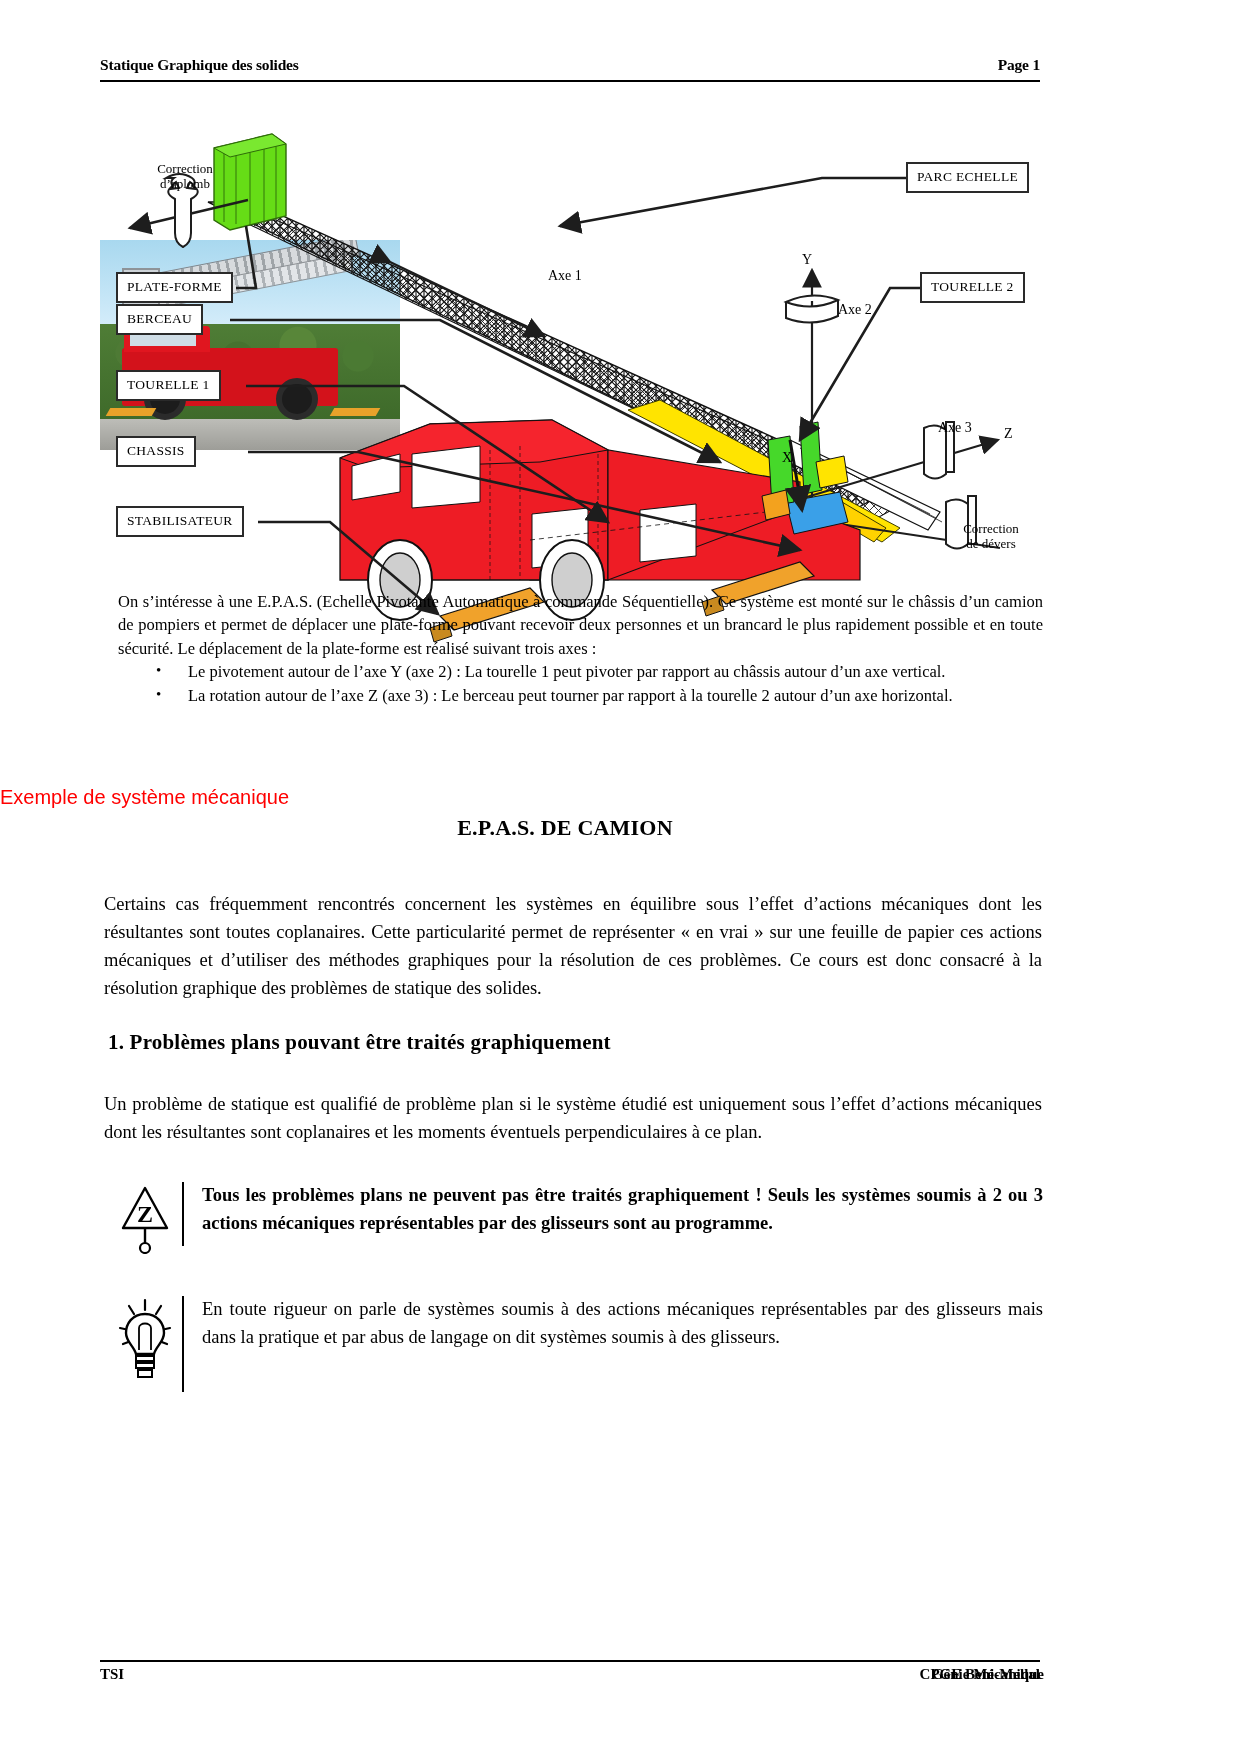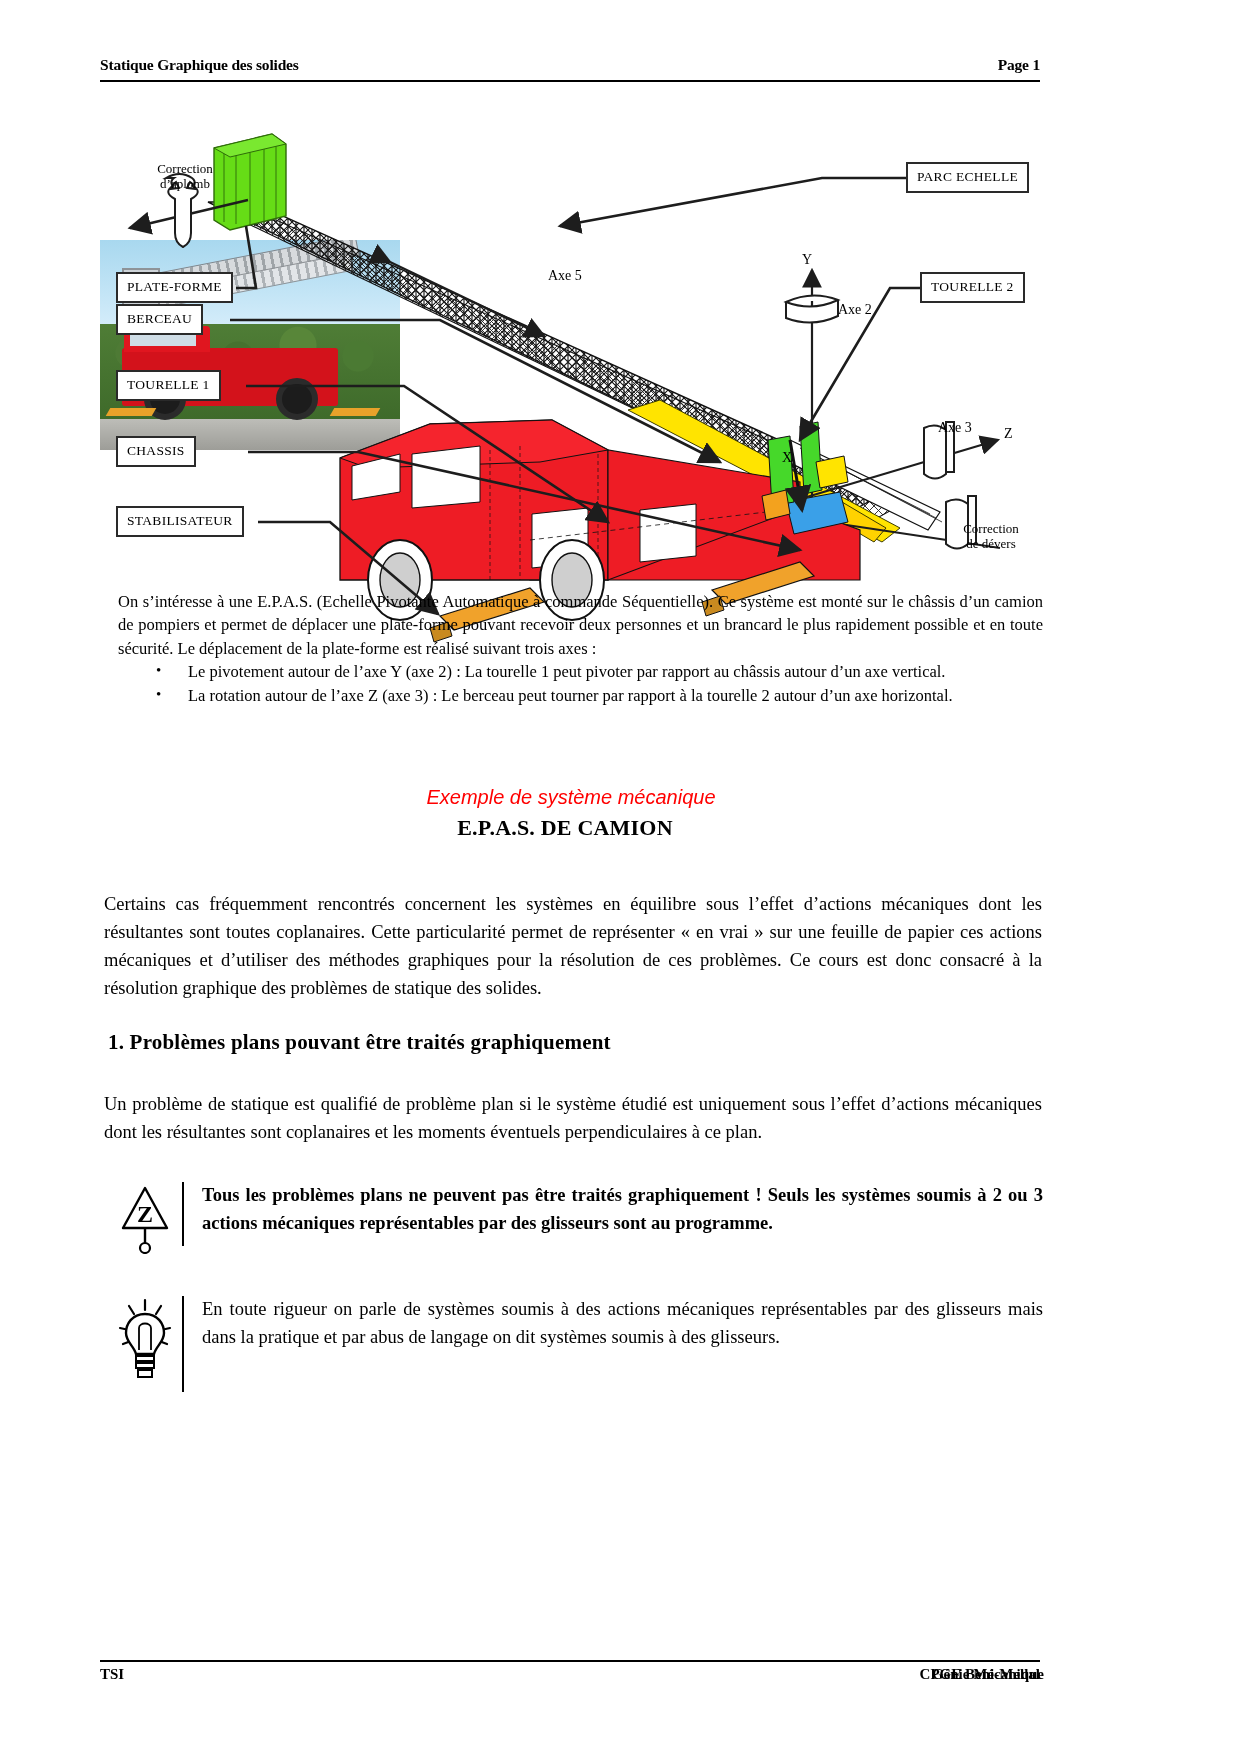--- a/index.html
+++ b/index.html
@@ -180,26 +180,24 @@
   }
   ul.axes li::before {
     content: "\2022";
     position: absolute;
     left: -32px;
     top: 0;
     font-size: 15px;
   }
   .title-red {
     position: absolute;
-    left: 6px; top: 786px; width: 1130px;
-    text-align: center;
+    left: 0; top: 786px; width: 1130px;
     color: #ff0000;
     font-family: "Liberation Sans", sans-serif;
     font-size: 20px;
-    font-style: italic;
   }
   .title-black {
     position: absolute;
     left: 0; top: 815px; width: 1130px;
     text-align: center;
     color: #000;
     font-weight: bold;
     font-size: 22px;
     letter-spacing: 0.2px;
   }
@@ -440,21 +438,21 @@
 
     <div class="freetext" style="left:30px; top:52px; width:110px;">
       <div>Correction</div>
       <div>d’aplomb</div>
     </div>
     <div class="freetext" style="left:836px; top:412px; width:110px;">
       <div>Correction</div>
       <div>de dévers</div>
     </div>
 
-    <div class="axislbl" style="left:448px; top:158px;">Axe 5</div>
+    <div class="axislbl" style="left:448px; top:158px;">Axe 1</div>
     <div class="axislbl" style="left:738px; top:192px;">Axe 2</div>
     <div class="axislbl" style="left:838px; top:310px;">Axe 3</div>
     <div class="axislbl" style="left:682px; top:340px;">X</div>
     <div class="axislbl" style="left:702px; top:142px;">Y</div>
     <div class="axislbl" style="left:904px; top:316px;">Z</div>
   </div>
 
   <div class="intro">
     <p style="margin:0;">On s’intéresse à une E.P.A.S. (Echelle Pivotante Automatique à commande Séquentielle). Ce système est monté sur le châssis d’un camion de pompiers et permet de déplacer une plate-forme pouvant recevoir deux personnes et un brancard le plus rapidement possible et en toute sécurité. Le déplacement de la plate-forme est réalisé suivant trois axes :</p>
     <ul class="axes">

